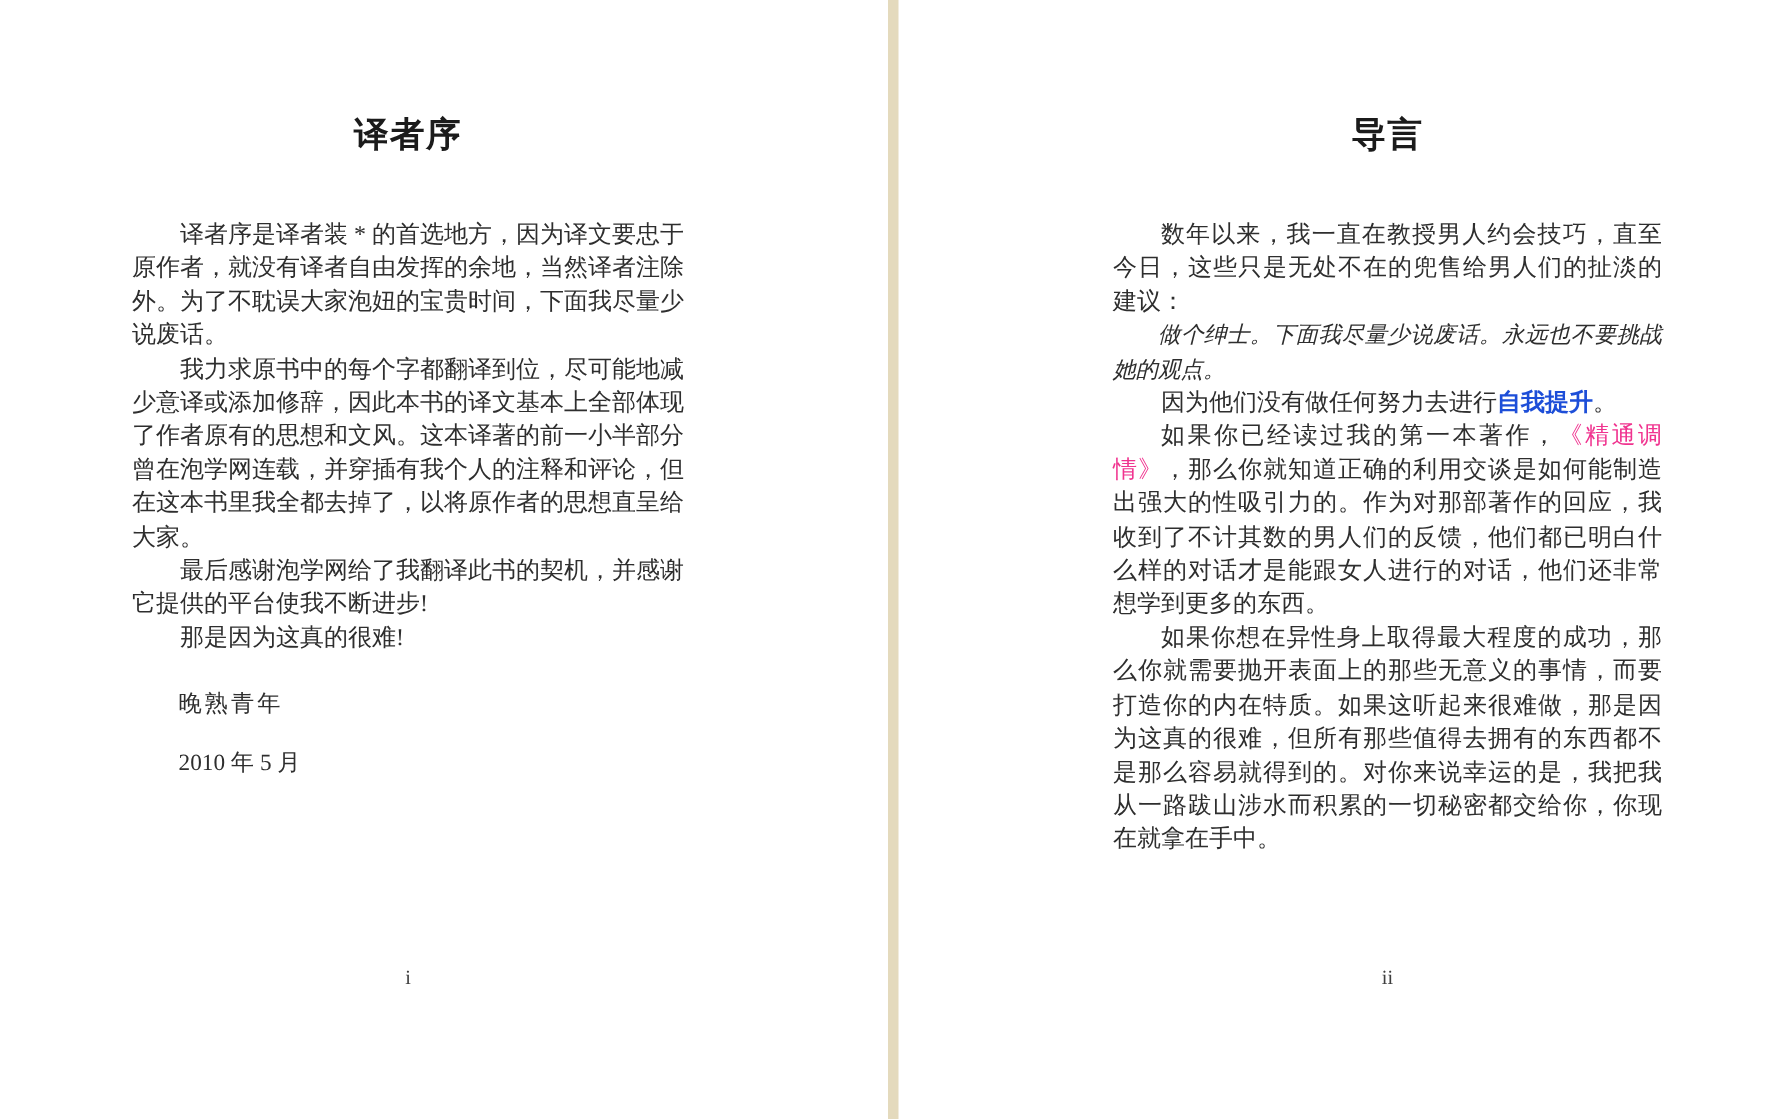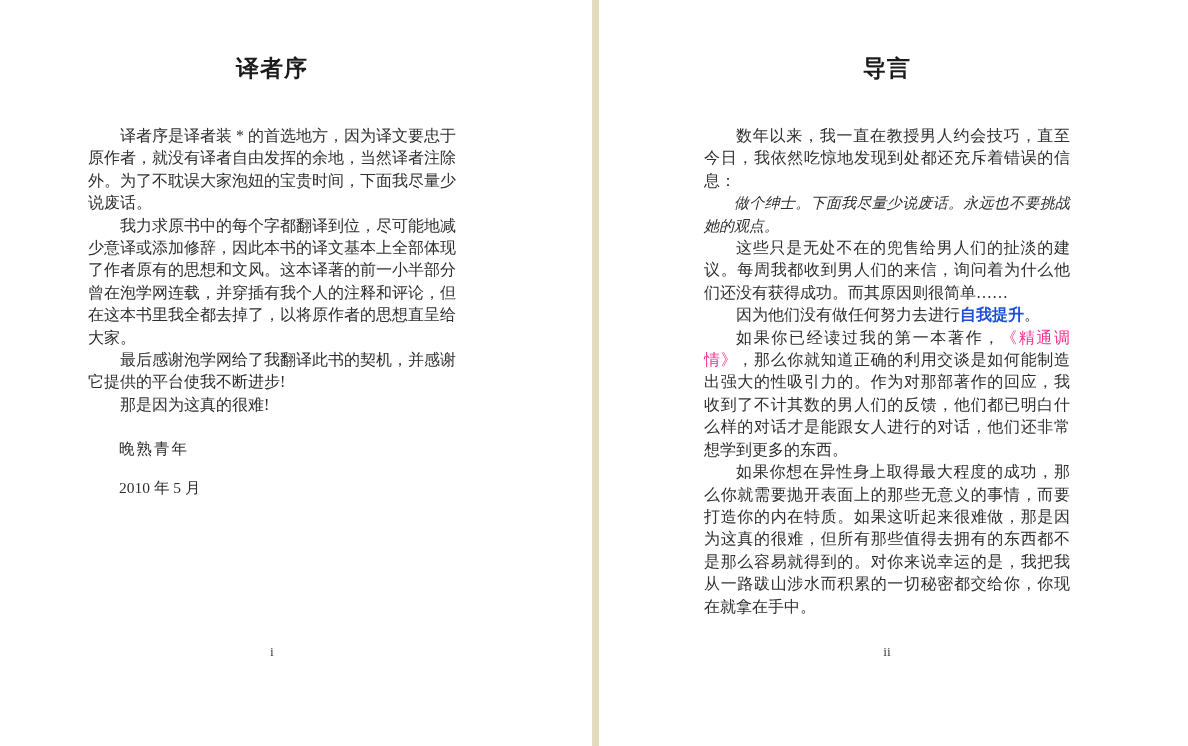--- a/index.html
+++ b/index.html
@@ -18,24 +18,24 @@
     top: 0;
     width: 7px;
     height: 746px;
     background: #e4dabd;
   }
   .page {
     position: absolute;
     top: 0;
     height: 556px;
     box-sizing: border-box;
-    padding-top: 53px;
+    padding-top: 74px;
   }
   .page-left  { left: 88px;  width: 368px; }
-  .page-right { left: 704px; width: 366px; }
+  .page-right { left: 742px; width: 366px; }
   .page-title {
     margin: 0 0 42px 0;
     text-align: center;
     font-family: "Liberation Sans", "DejaVu Sans", sans-serif;
     font-weight: 700;
     font-size: 23px;
     line-height: 30px;
     color: #1b1b1b;
     letter-spacing: 1px;
   }
@@ -90,20 +90,19 @@
   <p class="body-para">那是因为这真的很难!</p>
   <div class="signature-block">
     <p class="body-para sig-name">晚熟青年</p>
     <p class="body-para sig-date">2010 年 5 月</p>
   </div>
   <div class="page-number">i</div>
 </div>
 
 <div class="page page-right">
   <h1 class="page-title">导言</h1>
-  <p class="body-para">数年以来，我一直在教授男人约会技巧，直至今日，我依然吃惊地发现到处都还充斥着错误的信息：</p>
+  <p class="body-para">数年以来，我一直在教授男人约会技巧，直至今日，这些只是无处不在的兜售给男人们的扯淡的建议：</p>
   <p class="body-para quote-para">做个绅士。下面我尽量少说废话。永远也不要挑战她的观点。</p>
-  <p class="body-para">这些只是无处不在的兜售给男人们的扯淡的建议。每周我都收到男人们的来信，询问着为什么他们还没有获得成功。而其原因则很简单……</p>
   <p class="body-para"><span>因为他们没有做任何努力去进行</span><span class="bold-emphasis">自我提升</span><span>。</span></p>
   <p class="body-para"><span>如果你已经读过我的第一本著作，</span><span class="link-pink">《精通调情》</span><span>，那么你就知道正确的利用交谈是如何能制造出强大的性吸引力的。作为对那部著作的回应，我收到了不计其数的男人们的反馈，他们都已明白什么样的对话才是能跟女人进行的对话，他们还非常想学到更多的东西。</span></p>
   <p class="body-para">如果你想在异性身上取得最大程度的成功，那么你就需要抛开表面上的那些无意义的事情，而要打造你的内在特质。如果这听起来很难做，那是因为这真的很难，但所有那些值得去拥有的东西都不是那么容易就得到的。对你来说幸运的是，我把我从一路跋山涉水而积累的一切秘密都交给你，你现在就拿在手中。</p>
   <div class="page-number">ii</div>
 </div>
 
 </body></html>

